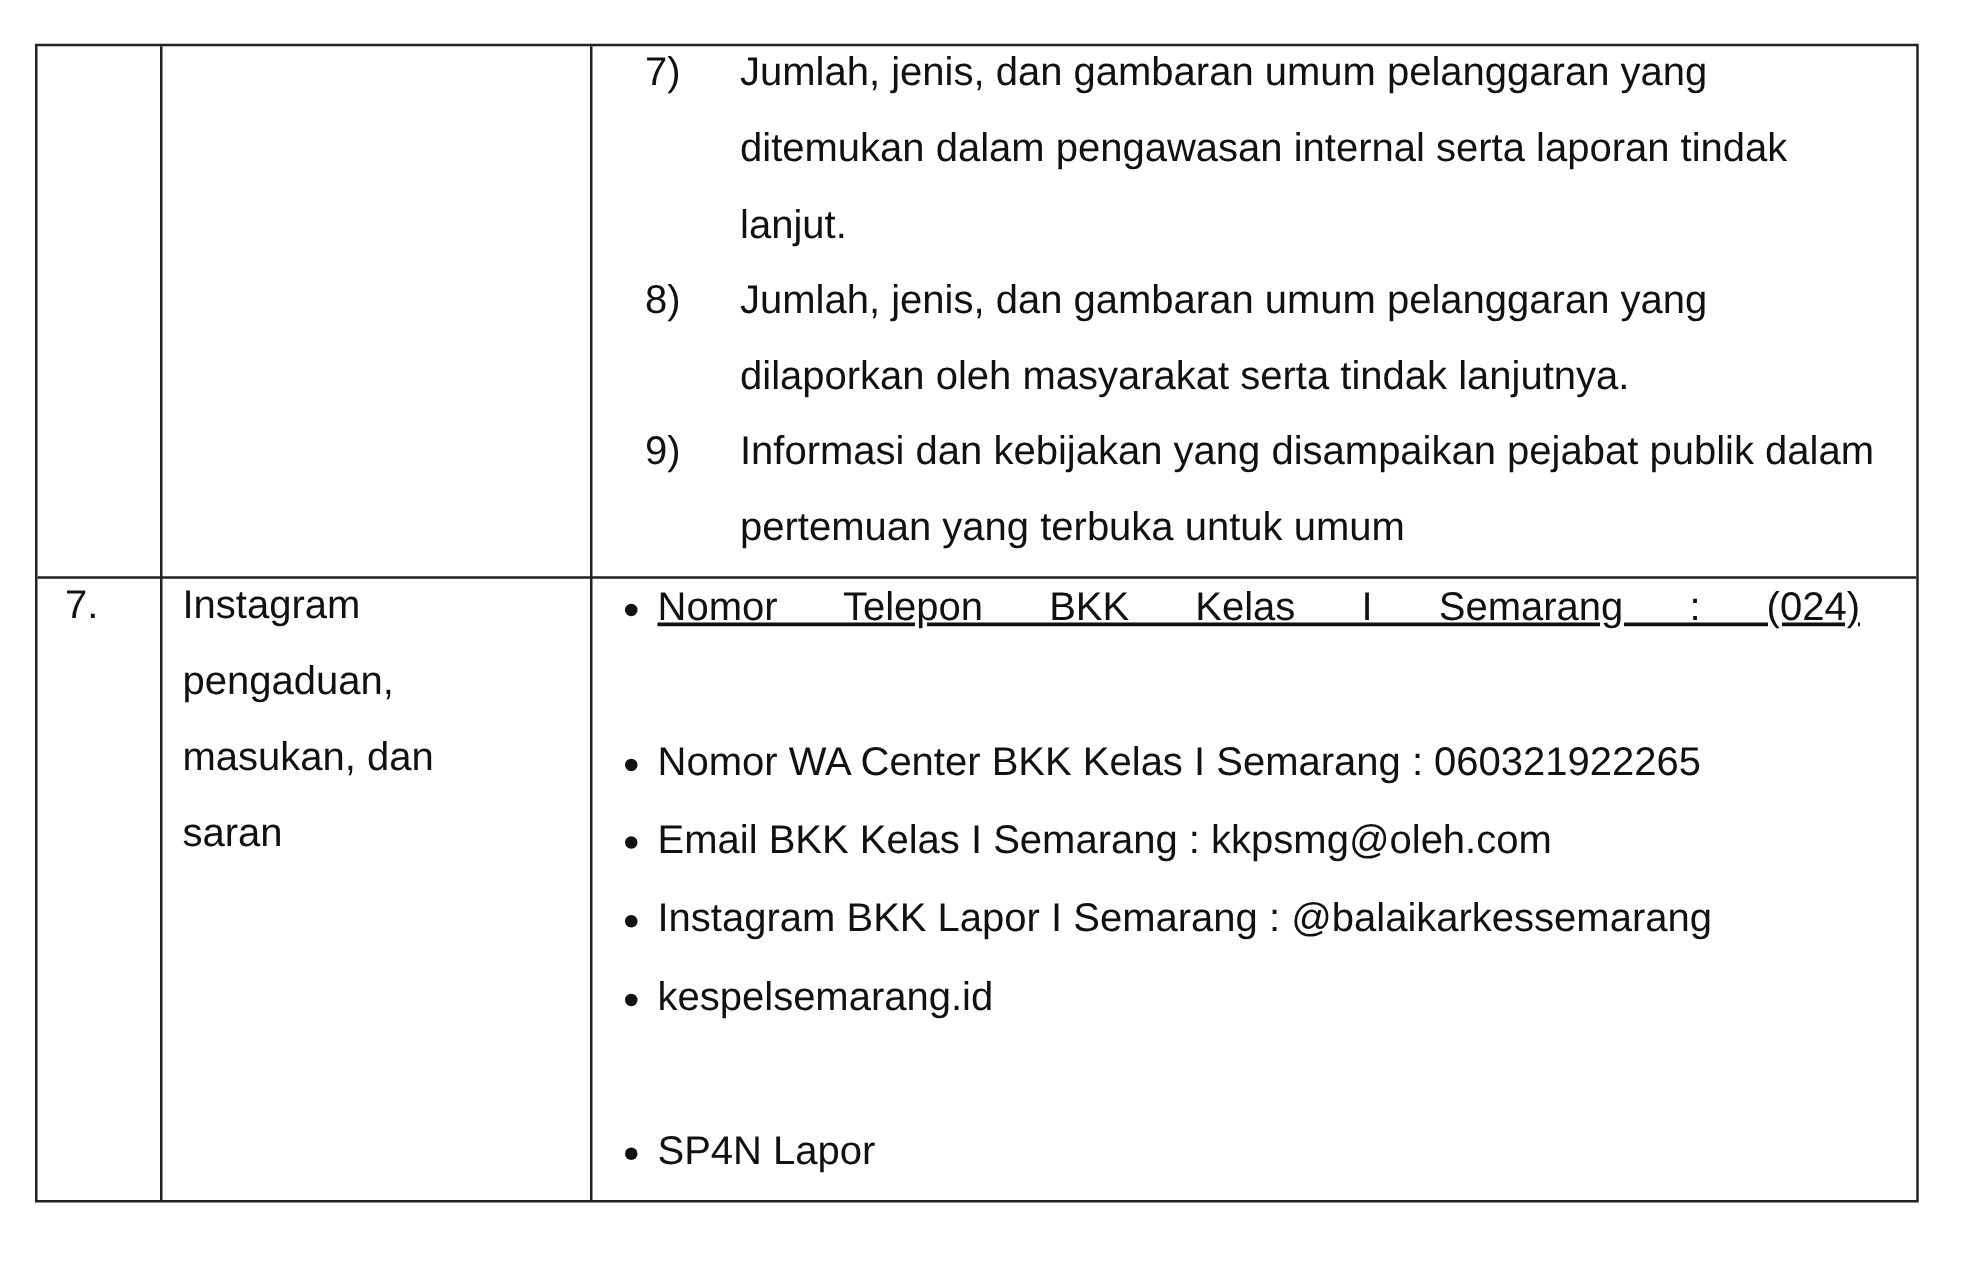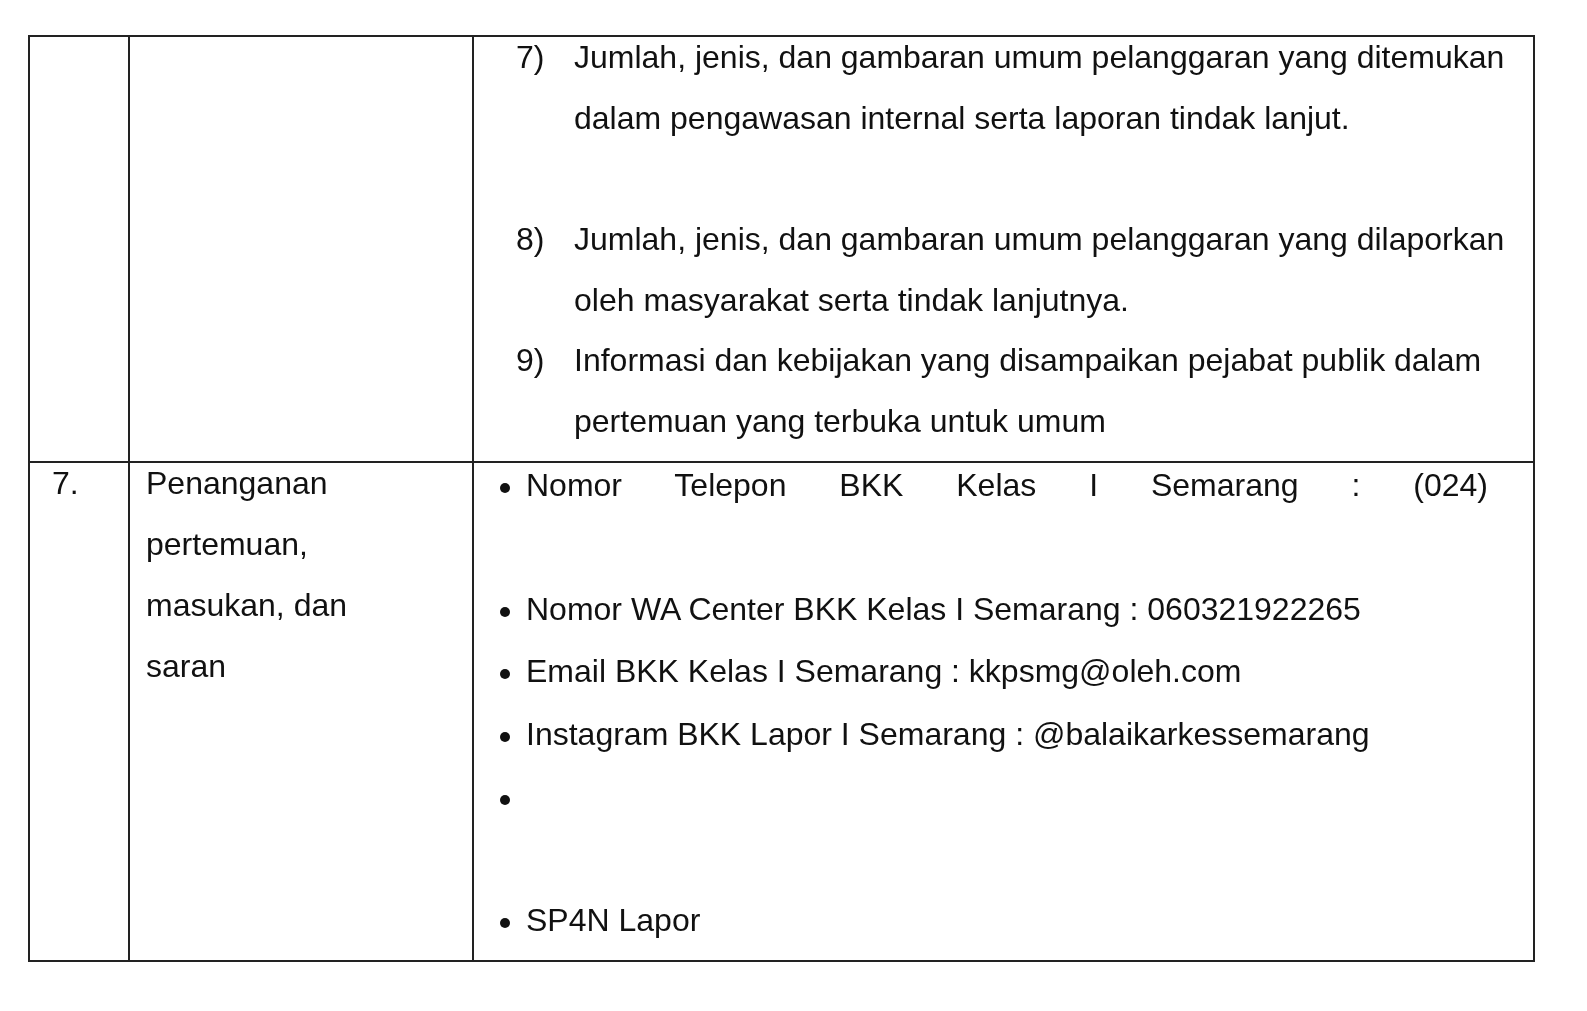--- a/index.html
+++ b/index.html
@@ -6,25 +6,25 @@
   body { width:1587px; height:1011px; position:relative; overflow:hidden;
          font-family:"Liberation Sans", sans-serif; color:#111; }
   .tbl { position:absolute; left:28px; top:35px; width:1507px; height:927px;
          border:2px solid #222; box-sizing:border-box; }
   .vline { position:absolute; top:0; bottom:0; width:2px; background:#222; }
   .hline { position:absolute; left:0; right:0; height:2px; background:#222; }
   .txt { position:absolute; font-size:32px; line-height:61px; white-space:nowrap; }
   .wrap { white-space:normal; }
   .num-item { position:absolute; left:516px; width:990px; font-size:32px; line-height:61px; }
   .num-item .marker { position:absolute; left:0; top:0; }
-  .num-item .body { margin-left:58px; display:block; }
+  .num-item .body { margin-left:76px; display:block; }
   .bul-item { position:absolute; left:466px; width:1022px; font-size:32px; line-height:61px; }
   .bul-item .dot { position:absolute; left:34px; top:28px; width:10px; height:10px; border-radius:50%; background:#111; }
   .bul-item .body { display:block; margin-left:60px; text-align:justify; text-align-last:left; }
-  .bul-item .body.full { text-align-last:justify; }
+  .bul-item .body.full { text-align-last:justify;text-decoration:underline; }
 </style>
 </head>
 <body>
 
 <div class="tbl">
   <div class="vline" style="left:98px"></div>
   <div class="vline" style="left:442px"></div>
   <div class="hline" style="top:424px"></div>
 </div>
 
@@ -35,37 +35,38 @@
 <div class="num-item" style="top:209px">
   <span class="marker">8)</span>
   <span class="body">Jumlah, jenis, dan gambaran umum pelanggaran yang dilaporkan oleh masyarakat serta tindak lanjutnya.</span>
 </div>
 <div class="num-item" style="top:330px">
   <span class="marker">9)</span>
   <span class="body">Informasi dan kebijakan yang disampaikan pejabat publik dalam pertemuan yang terbuka untuk umum</span>
 </div>
 
 <div class="txt" style="left:52px; top:453px">7.</div>
-<div class="txt wrap" style="left:146px; top:453px; width:250px">Penanganan pertemuan, masukan, dan saran</div>
+<div class="txt wrap" style="left:146px; top:453px; width:250px">Instagram pengaduan, masukan, dan saran</div>
 
 <div class="bul-item" style="top:455px">
   <span class="dot"></span>
   <span class="body full">Nomor Telepon BKK Kelas I Semarang : (024)</span>
 </div>
 <div class="bul-item" style="top:579px">
   <span class="dot"></span>
   <span class="body">Nomor WA Center BKK Kelas I Semarang : 060321922265</span>
 </div>
 <div class="bul-item" style="top:641px">
   <span class="dot"></span>
   <span class="body">Email BKK Kelas I Semarang : kkpsmg@oleh.com</span>
 </div>
 <div class="bul-item" style="top:704px">
   <span class="dot"></span>
   <span class="body">Instagram BKK Lapor I Semarang : @balaikarkessemarang</span>
 </div>
 <div class="bul-item" style="top:767px">
   <span class="dot"></span>
+  <span class="body">kespelsemarang.id</span>
 </div>
 <div class="bul-item" style="top:890px">
   <span class="dot"></span>
   <span class="body">SP4N Lapor</span>
 </div>
 
 </body></html>

